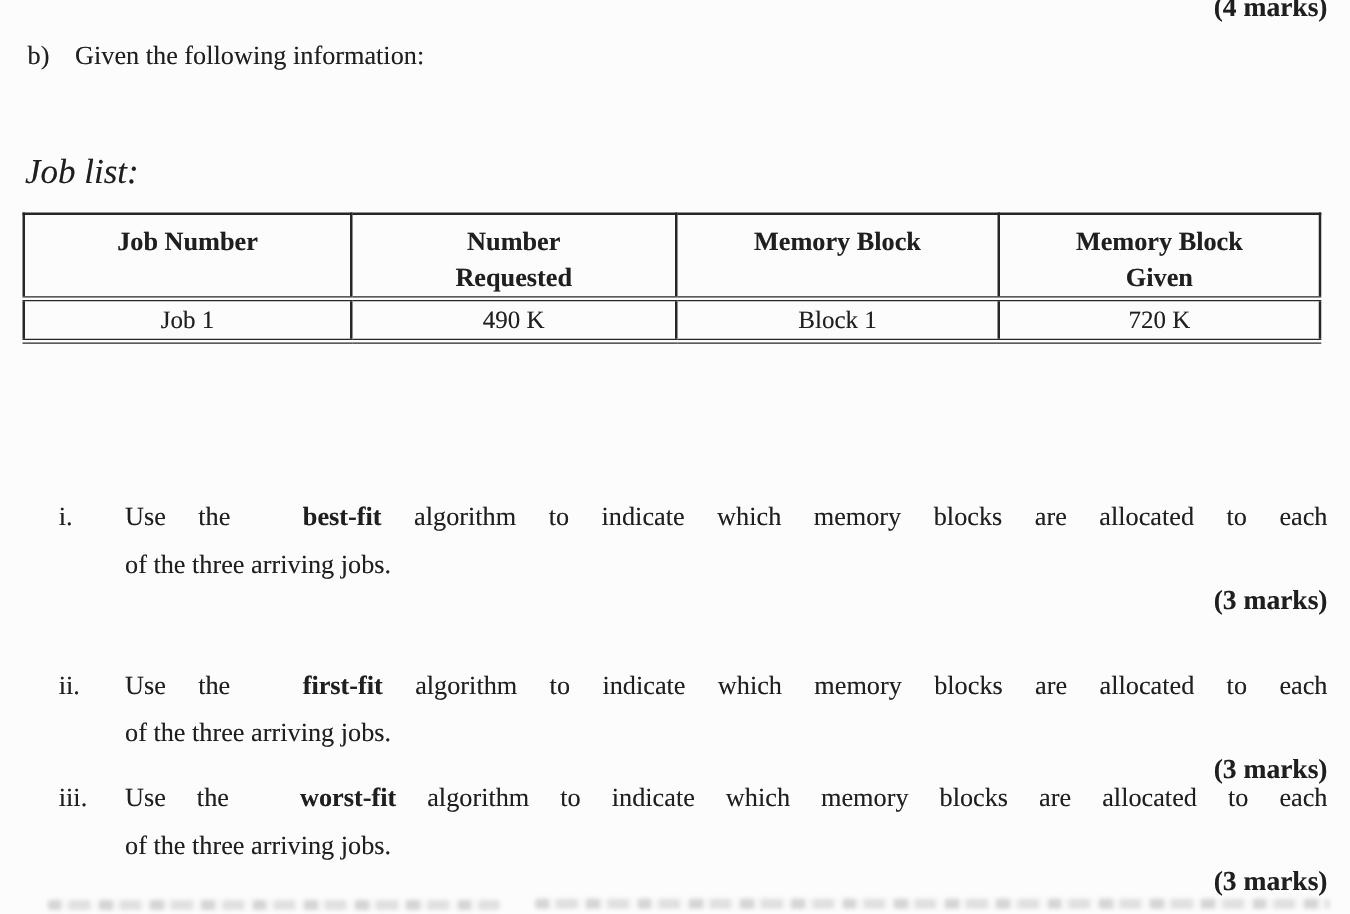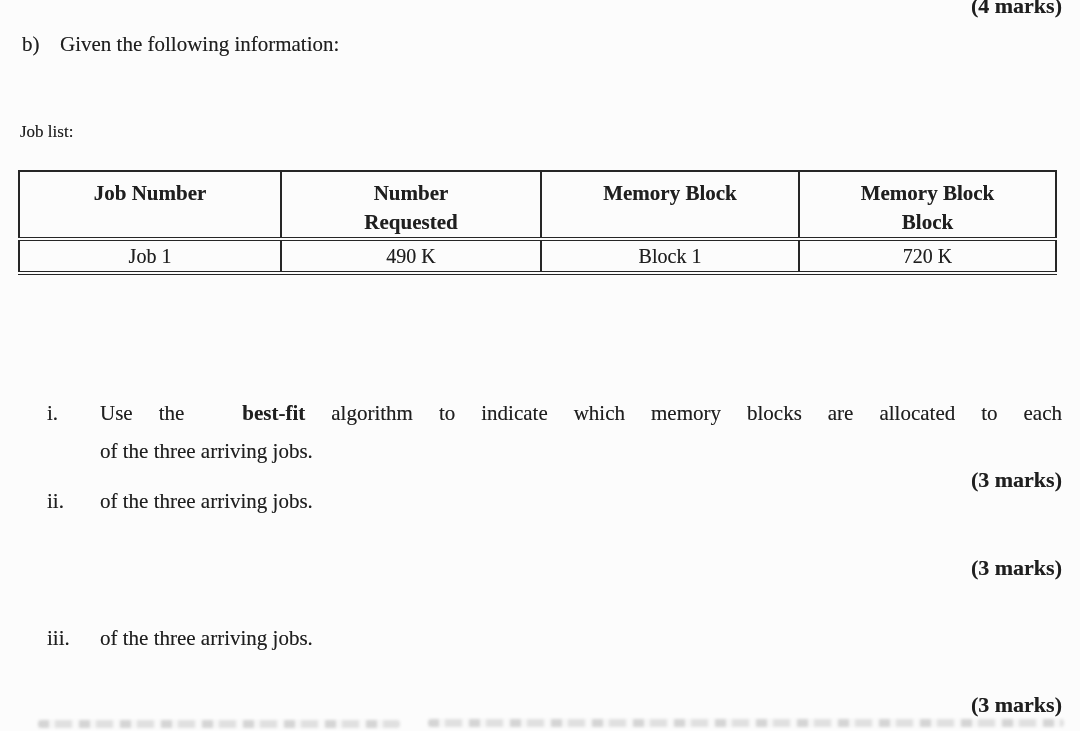--- a/index.html
+++ b/index.html
@@ -29,21 +29,22 @@
     top: 32px;
     left: 22px;
     font-size: 21px;
     font-family: Liberation Serif, serif;
   }
   .section-label { display: inline-block; width: 38px; }
   .job-list-label {
     position: absolute;
     top: 122px;
     left: 20px;
-    font-size: 17px;
+    font-size: 28px;
+    font-style: italic;
   }
 
   
   .table-wrap { position: absolute; top: 170px; left: 18px; }
   table.jobtable { border-collapse: collapse; table-layout: fixed; width: 1037px; }
   .jobtable th, .jobtable td {
     border: 2px solid #262626;
     text-align: center;
     font-size: 20px;
   }
@@ -55,21 +56,21 @@
     padding-top: 7px;
     line-height: 29px;
     border-bottom: 4px double #262626;
   }
   .jobtable tbody td { height: 32px; line-height: 30px; }
   .jobtable tbody tr.sep td { border-bottom: 4px double #262626; }
 
   
   .question { position: absolute; left: 0; width: 1062px; font-size: 21px; }
   .q-i   { top: 394px; }
-  .q-ii  { top: 482px; }
+  .q-ii  { top: 529px; }
   .q-iii { top: 619px; }
   .numeral {
     position: absolute;
     left: 47px;
     top: 0;
     line-height: 38px;
   }
   .qtext { margin-left: 100px; }
   .qline1 {
     line-height: 38px;
@@ -131,21 +132,21 @@
         <th>
           <div>Number</div>
           <div>Requested</div>
         </th>
         <th>
           <div>Memory Block</div>
           <div></div>
         </th>
         <th>
           <div>Memory Block</div>
-          <div>Block</div>
+          <div>Given</div>
         </th>
       </tr>
     </thead>
     <tbody>
       <tr class="sep">
         <td>Job 1</td>
         <td>490 K</td>
         <td>Block 1</td>
         <td>720 K</td>
       </tr>
@@ -158,27 +159,29 @@
   <div class="qtext">
     <div class="qline1"><span>Use the </span><span class="b">best-fit</span><span> algorithm to indicate which memory blocks are allocated to each</span></div>
     <div class="qline2">of the three arriving jobs.</div>
   </div>
   <div class="marks">(3 marks)</div>
 </section>
 
 <section class="question q-ii">
   <span class="numeral">ii.</span>
   <div class="qtext">
+    <div class="qline1"><span>Use the </span><span class="b">first-fit</span><span> algorithm to indicate which memory blocks are allocated to each</span></div>
     <div class="qline2">of the three arriving jobs.</div>
   </div>
   <div class="marks">(3 marks)</div>
 </section>
 
 <section class="question q-iii">
   <span class="numeral">iii.</span>
   <div class="qtext">
+    <div class="qline1"><span>Use the </span><span class="b">worst-fit</span><span> algorithm to indicate which memory blocks are allocated to each</span></div>
     <div class="qline2">of the three arriving jobs.</div>
   </div>
   <div class="marks">(3 marks)</div>
 </section>
 
 <div class="smudge smudge-left"></div>
 <div class="smudge smudge-right"></div>
 
 </body></html>

